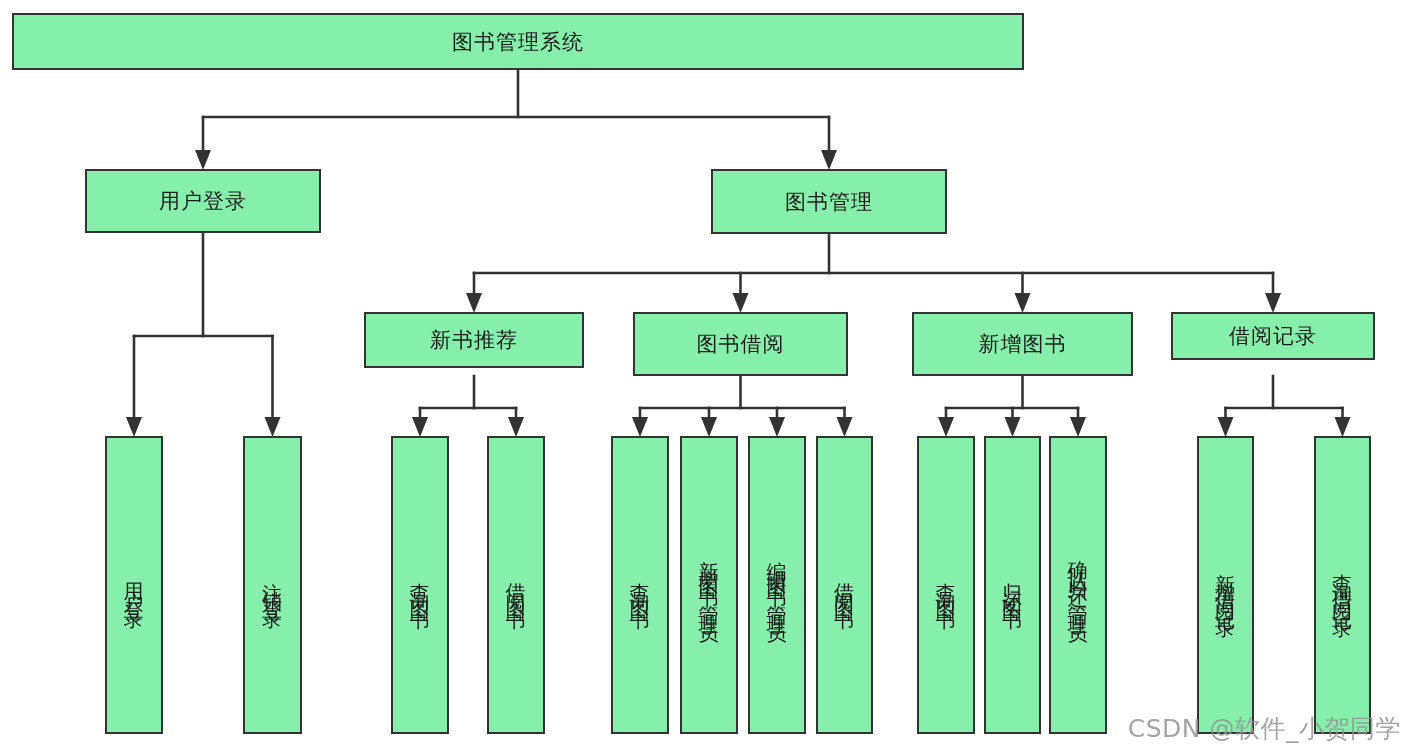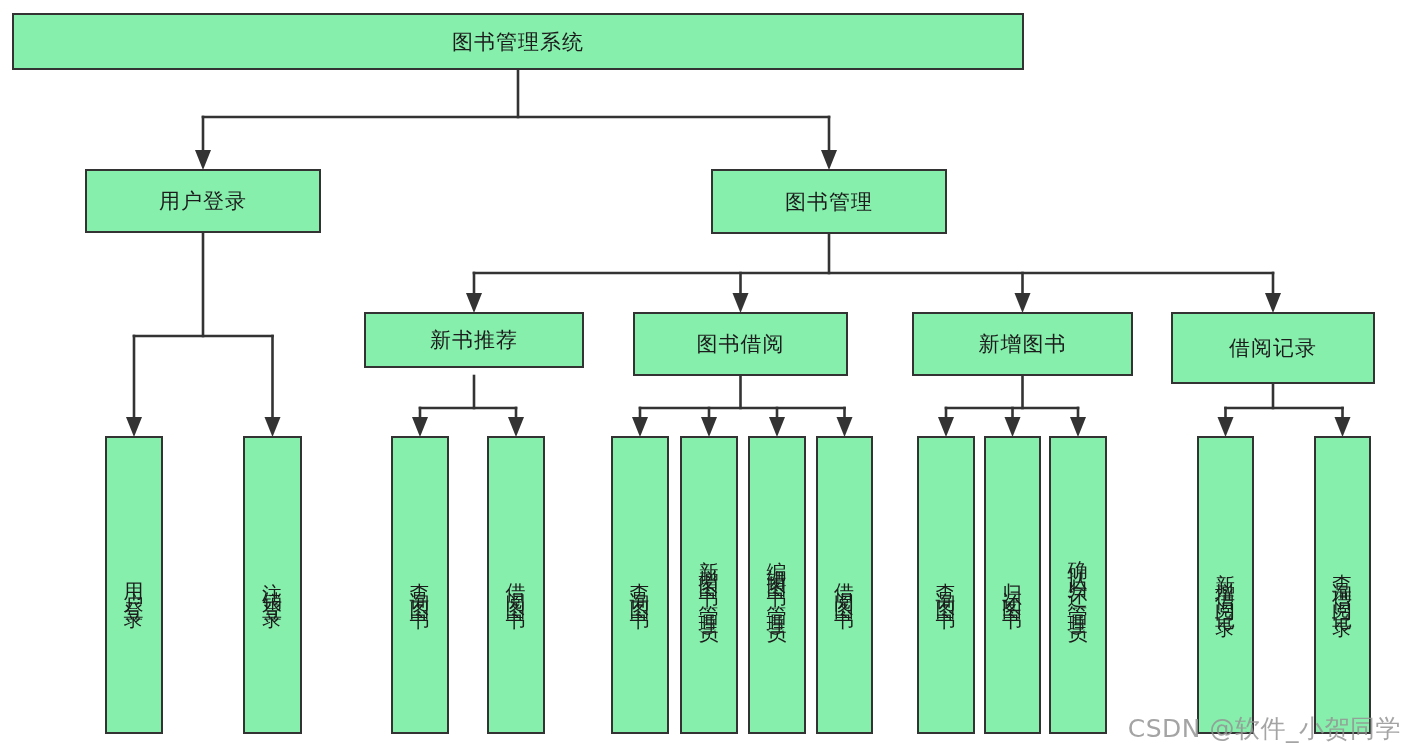--- a/index.html
+++ b/index.html
@@ -135,21 +135,21 @@
     </div>
     <div class="node horiz" style="left: 364px; top: 312px; width: 220px; height: 56px; border-color: rgb(51, 51, 51); color: rgb(28, 28, 28);">
       <span class="lbl">新书推荐</span>
     </div>
     <div class="node horiz" style="left: 633px; top: 312px; width: 215px; height: 64px; border-color: rgb(51, 51, 51); color: rgb(28, 28, 28);">
       <span class="lbl">图书借阅</span>
     </div>
     <div class="node horiz" style="left: 912px; top: 312px; width: 221px; height: 64px; border-color: rgb(51, 51, 51); color: rgb(28, 28, 28);">
       <span class="lbl">新增图书</span>
     </div>
-    <div class="node horiz" style="left: 1171px; top: 312px; width: 204px; height: 72px; border-color: rgb(51, 51, 51); color: rgb(28, 28, 28);">
+    <div class="node horiz" style="left: 1171px; top: 312px; width: 204px; height: 48px; border-color: rgb(51, 51, 51); color: rgb(28, 28, 28);">
       <span class="lbl">借阅记录</span>
     </div>
     <div class="node vert" style="left: 105px; top: 436px; width: 58px; height: 298px; border-color: rgb(51, 51, 51); color: rgb(28, 28, 28);">
       <span class="lbl">用户登录</span>
     </div>
     <div class="node vert" style="left: 243px; top: 436px; width: 59px; height: 298px; border-color: rgb(51, 51, 51); color: rgb(28, 28, 28);">
       <span class="lbl">注销登录</span>
     </div>
     <div class="node vert" style="left: 391px; top: 436px; width: 58px; height: 298px; border-color: rgb(51, 51, 51); color: rgb(28, 28, 28);">
       <span class="lbl">查询图书</span>

